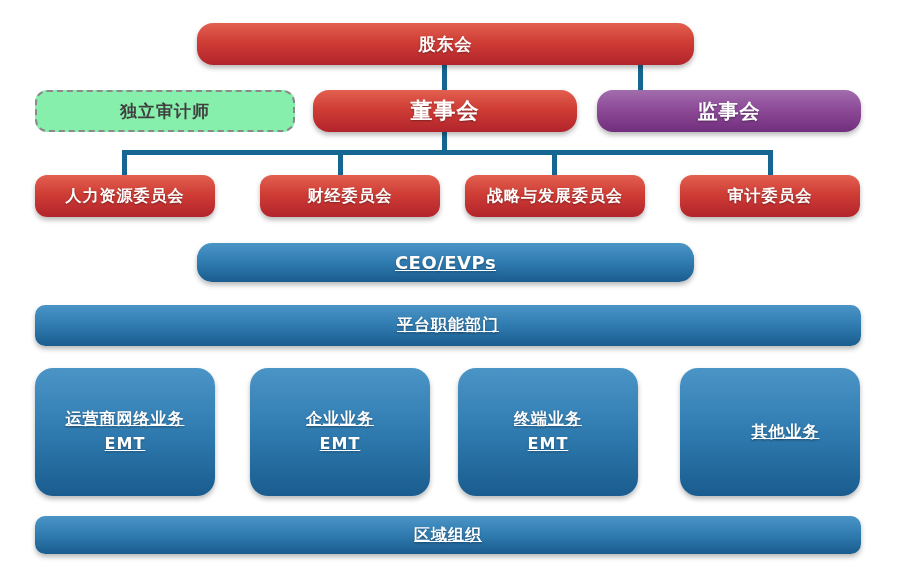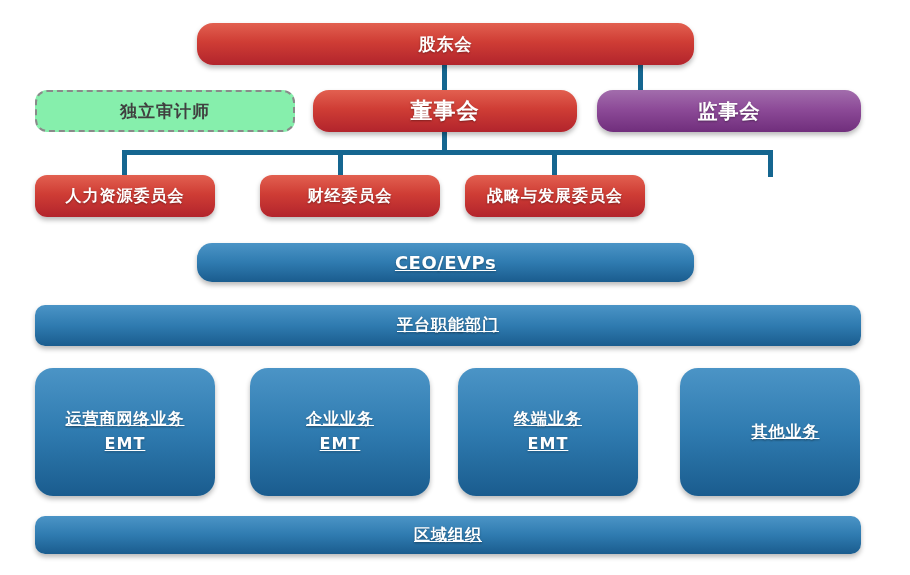--- a/index.html
+++ b/index.html
@@ -99,20 +99,21 @@
 
   <div class="box red shareholders">股东会</div>
 
   <div class="box dashed auditor">独立审计师</div>
   <div class="box red board">董事会</div>
   <div class="box purple supervisory">监事会</div>
 
   <div class="box red committee committee-0">人力资源委员会</div>
   <div class="box red committee committee-1">财经委员会</div>
   <div class="box red committee committee-2">战略与发展委员会</div>
+  <div class="box red committee committee-3">审计委员会</div>
 
   <div class="box blue ceo">CEO/EVPs</div>
 
   <div class="box blue platform">平台职能部门</div>
 
   <div class="box blue unit unit-0">
     <span class="line">运营商网络业务</span>
     <span class="line">EMT</span>
   </div>
   <div class="box blue unit unit-1">

